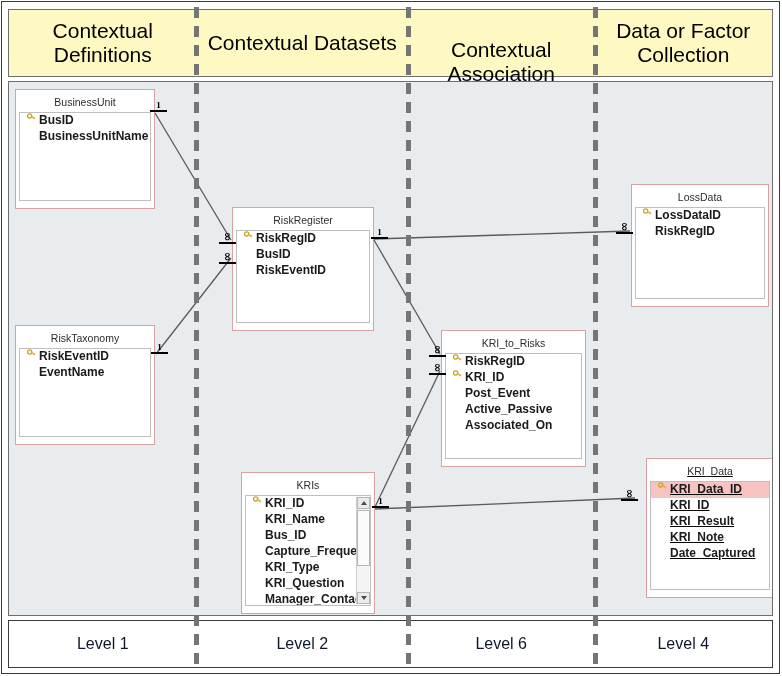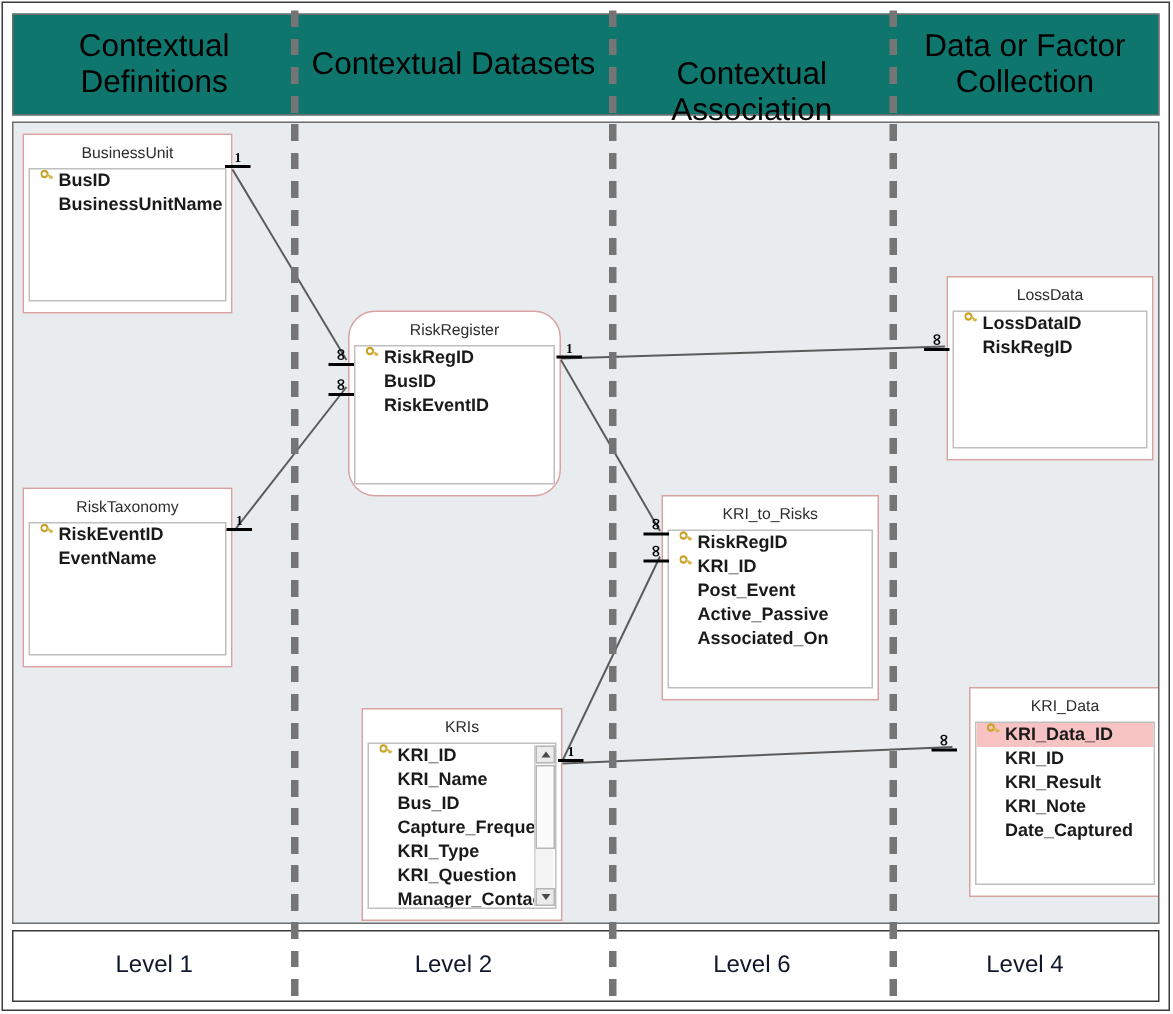--- a/index.html
+++ b/index.html
@@ -25,21 +25,21 @@
     border: 1px solid #3b3b3b;
     box-sizing: border-box;
     pointer-events: none;
   }
 
   
   .header-band {
     position: absolute;
     left: 8px; top: 9px;
     width: 765px; height: 68px;
-    background: #0f766e;
+    background: #fef9c3;
     border: 1px solid #6e6e6e;
     box-sizing: border-box;
     display: flex;
   }
   .header-cell {
     display: flex;
     align-items: center;
     justify-content: center;
     text-align: center;
     font-size: 21px;
@@ -327,21 +327,21 @@
           </span>
           <span>RiskEventID</span>
         </div>
         <div class="field">
           <span class="keyslot"></span>
           <span>EventName</span>
         </div>
       </div>
     </div>
 
-    <div class="tbl" style="left:223px; top:125px; width:142px; height:124px;border-radius:18px;">
+    <div class="tbl" style="left:223px; top:125px; width:142px; height:124px;">
       <div class="tbl-title">RiskRegister</div>
       <div class="tbl-body">
         <div class="field">
           <span class="keyslot">
             <svg width="9" height="9" viewBox="0 0 9 9">
                 <circle cx="2.6" cy="3" r="2.1" fill="none" stroke="#c9a227" stroke-width="1.4"></circle>
                 <path d="M4.3,3.4 L8.2,5.4 M6.6,4.6 L6.0,5.8 M7.5,5.1 L7.0,6.2" stroke="#d9b74a" stroke-width="1.3" fill="none"></path>
               </svg>
           </span>
           <span>RiskRegID</span>
@@ -454,21 +454,21 @@
           </span>
           <span>LossDataID</span>
         </div>
         <div class="field">
           <span class="keyslot"></span>
           <span>RiskRegID</span>
         </div>
       </div>
     </div>
 
-    <div class="tbl" style="left:637px; top:376px; width:128px; height:140px;">
+    <div class="tbl" style="left:637px; top:376px; width:128px; height:140px;text-decoration:underline;">
       <div class="tbl-title">KRI_Data</div>
       <div class="tbl-body">
         <div class="field hl">
           <span class="keyslot">
             <svg width="9" height="9" viewBox="0 0 9 9">
                 <circle cx="2.6" cy="3" r="2.1" fill="none" stroke="#c9a227" stroke-width="1.4"></circle>
                 <path d="M4.3,3.4 L8.2,5.4 M6.6,4.6 L6.0,5.8 M7.5,5.1 L7.0,6.2" stroke="#d9b74a" stroke-width="1.3" fill="none"></path>
               </svg>
           </span>
           <span>KRI_Data_ID</span>

